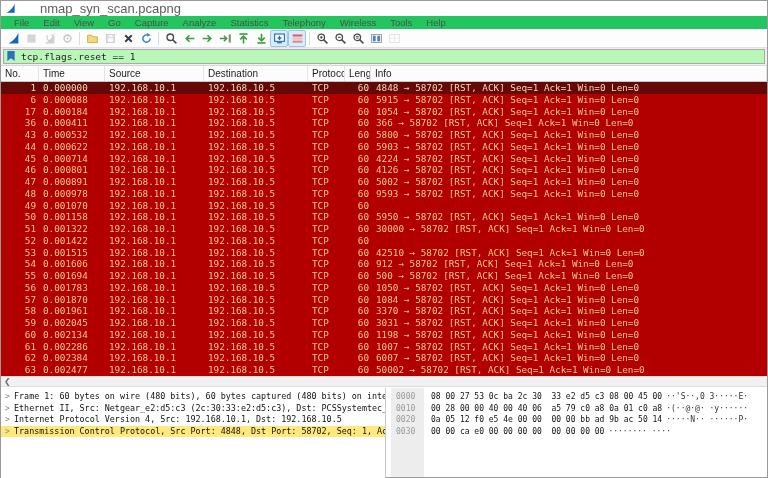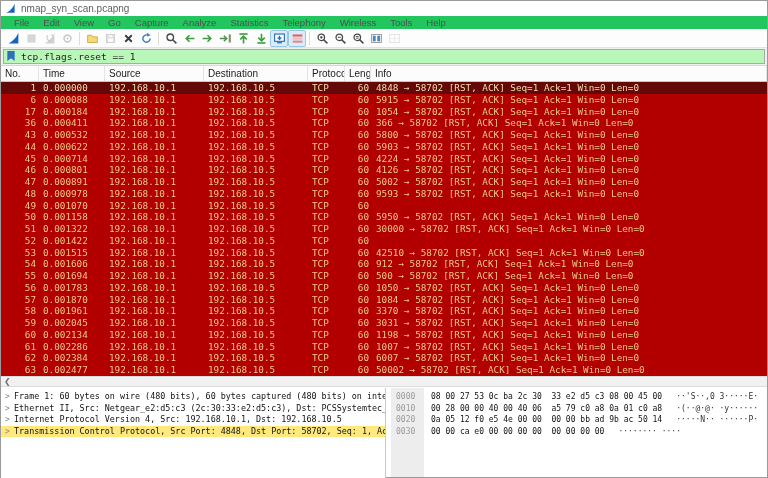--- a/index.html
+++ b/index.html
@@ -4,21 +4,21 @@
 <style>
   * { margin:0; padding:0; box-sizing:border-box; }
   html,body { width:768px; height:478px; overflow:hidden;
     font-family:"Liberation Sans", sans-serif; background:#ffffff; }
   #window { position:relative; width:768px; height:478px; border:1px solid #9a9a9a; background:#fff; }
 
   
   #titlebar { position:absolute; top:0; left:0; right:0; height:15px; background:#ffffff;
     display:flex; align-items:center; padding-left:4px; }
   #titlebar .fin { width:11px; height:11px; margin-right:5px; }
-  #titlebar .t { font-size:10px; color:#5f5f5f; }
+  #titlebar .t { font-size:13px; color:#5f5f5f;margin-left:19px; }
 
   
   #menubar { position:absolute; top:15px; left:0; right:0; height:13px; background:#22c55e;
     display:flex; align-items:center; padding-left:6px; }
   .menu-item { font-size:9.5px; color:#4f4f4f; padding:0 7px; cursor:default; }
 
   
   #toolbar { position:absolute; top:28px; left:0; right:0; height:19px; background:#fdfdfd;
     border-bottom:1px solid #e3e3e3; display:flex; align-items:center; padding-left:3px; }
   .tbtn { width:18px; height:17px; display:flex; align-items:center; justify-content:center;
@@ -68,21 +68,21 @@
     font-size:8.4px; color:#111; white-space:pre; overflow:hidden; padding-left:13px; }
   .dline .chev { position:absolute; left:4px; color:#8a8a8a; font-size:8px; }
   .dline.hl { background:#ffe97d; }
 
   #hexpane { position:absolute; top:387px; left:390px; right:0; bottom:0; background:#ffffff; overflow:hidden; padding-top:3px; }
   #hexpane .offsetcol { position:absolute; top:0; left:0; bottom:0; width:33px; background:#ededed; }
   .hrow { position:relative; height:11.6px; line-height:11.6px; font-family:"DejaVu Sans Mono", monospace;
     font-size:8px; white-space:pre; display:flex;align-items:flex-end; }
   .hoff   { width:33px; color:#9a9a9a; padding-left:5px; }
   .hbytes { color:#111; padding-left:7px; }
-  .hascii { color:#333; padding-left:14px; }
+  .hascii { color:#333; padding-left:4px; }
 </style>
 </head>
 <body>
 
 <div id="window">
 
   <div id="titlebar">
     <svg class="fin" viewBox="0 0 16 16">
       <path d="M2,14 C7,12 12,6 14,1 L14,14 Z" fill="#1565c0"></path>
     </svg>

